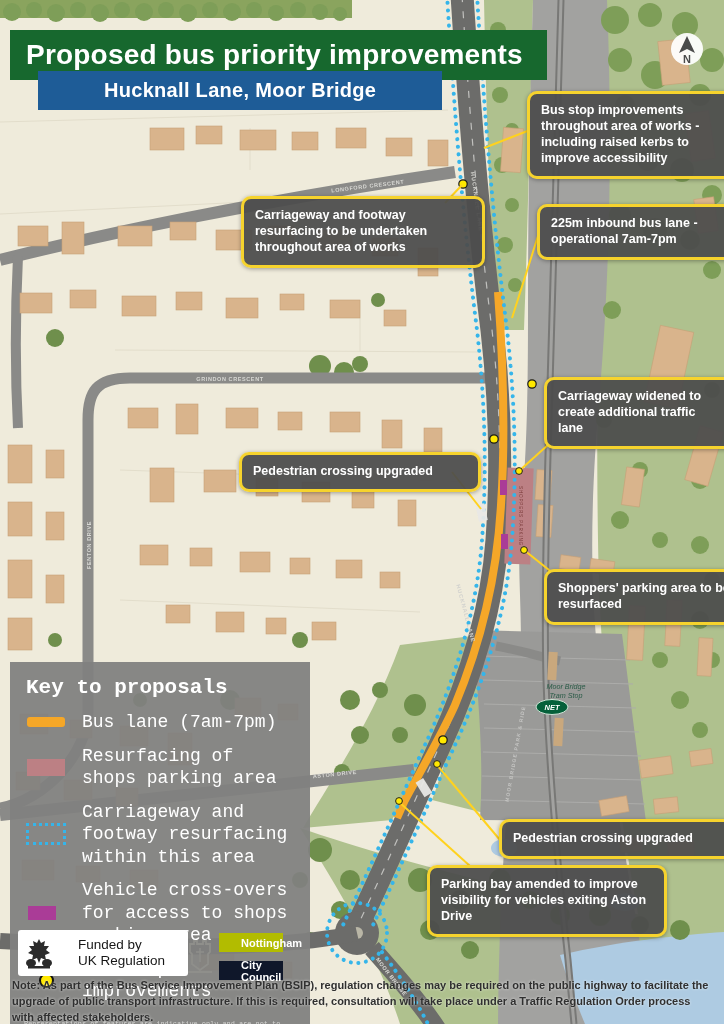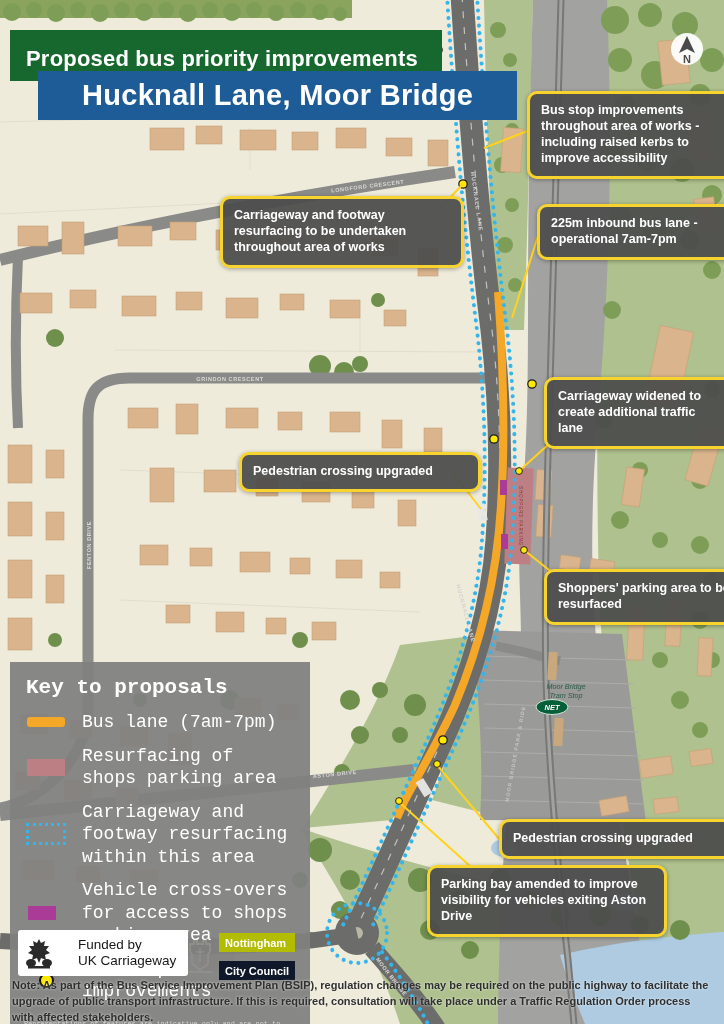--- a/index.html
+++ b/index.html
@@ -1,23 +1,23 @@
 <!DOCTYPE html>
 <html><head>
 <meta charset="utf-8">
 <style>
   html,body{margin:0;padding:0;background:#ddd;}
   #poster{position:relative;width:724px;height:1024px;overflow:hidden;
           font-family:"Liberation Sans",sans-serif;background:#EFEBDB;}
   #mapsvg{position:absolute;left:0;top:0;z-index:0;}
 
   .banner-kicker{position:absolute;left:10px;top:30px;z-index:7;background:#17682E;
-    color:#fff;font-size:22px;font-weight:bold;padding:16px 24px 9px 16px;letter-spacing:.2px;}
+    color:#fff;font-size:28px;font-weight:bold;padding:9px 24px 9px 16px;letter-spacing:.2px;}
   .banner-title{position:absolute;left:38px;top:71px;z-index:7;background:#1E5C97;
-    color:#fff;font-size:29px;font-weight:bold;padding:8px 44px;letter-spacing:.3px;}
+    color:#fff;font-size:20px;font-weight:bold;padding:8px 66px;letter-spacing:.3px;}
 
   .callout{position:absolute;z-index:6;background:rgba(77,77,77,.94);
     border:3px solid #F6D32D;border-radius:10px;color:#fff;font-weight:bold;
     font-size:12.5px;line-height:1.27;padding:9px 11px;box-shadow:0 1px 4px rgba(0,0,0,.35);}
 
   .keybox{position:absolute;left:10px;top:662px;width:272px;z-index:5;
     background:rgba(129,129,127,.94);padding:12px 14px 10px 14px;color:#fff;font-family:Liberation Mono, monospace;}
   .keybox h2{margin:2px 0 12px 2px;font-size:21px;color:#fff;}
   .key-row{display:flex;align-items:center;gap:14px;margin:11px 0;}
   .swcell{width:44px;flex:0 0 44px;display:flex;justify-content:center;}
@@ -26,22 +26,22 @@
   .sw-dotted{width:34px;height:16px;border:3px dotted #35B5EA;background:transparent;}
   .sw-pink{width:38px;height:17px;background:#BC8084;}
   .sw-magenta{width:28px;height:14px;background:#AA3C97;margin-right:8px;}
   .sw-dot{width:11px;height:11px;border-radius:50%;background:#FFE800;border:2.5px solid #111;}
   .key-disc{margin-top:16px;font-size:6.9px;line-height:1.45;color:#D4D4D2;}
 
   .funded{position:absolute;left:18px;top:930px;width:158px;height:46px;z-index:6;
     background:#fff;border-radius:3px;display:flex;align-items:center;gap:24px;padding:0 6px;}
   .funded-text{font-size:13.5px;color:#161616;line-height:1.18;}
   .council{position:absolute;left:186px;top:933px;z-index:6;display:flex;align-items:center;gap:5px;}
-  .council-labels div{width:76px;height:19px;display:flex;align-items:center;
-    padding-left:6px;font-size:11px;font-weight:bold;color:#fff;box-sizing:border-box;}
+  .council-labels div{width:64px;height:19px;display:flex;align-items:center;
+    padding-left:22px;font-size:11px;font-weight:bold;color:#fff;box-sizing:border-box;}
   .council-top{background:#B2BC00;}
   .council-bottom{background:#0f172a;margin-top:9px;}
 
   .note{position:absolute;left:12px;top:978px;width:700px;z-index:6;font-size:11px;
     font-weight:bold;color:#303030;line-height:1.45;text-shadow:0 0 3px rgba(255,255,255,.7);}
 </style>
 </head>
 <body>
 
 <div id="poster">
@@ -369,21 +369,21 @@
       <path d="M687,36 L679,53 L687,49 L695,53 Z" fill="#4A4A4A"></path>
       <text x="687" y="63" font-size="11" font-weight="bold" fill="#4A4A4A" text-anchor="middle">N</text>
     </g>
   </svg>
 
   <div class="banner-kicker">Proposed bus priority improvements</div>
   <div class="banner-title">Hucknall Lane, Moor Bridge</div>
 
   <div class="callout" style="left:527px;top:91px;width:190px">Bus stop improvements throughout area of works - including raised kerbs to improve accessibility</div>
   <div class="callout" style="left:537px;top:204px;width:178px">225m inbound bus lane - operational 7am-7pm</div>
-  <div class="callout" style="left:220px;top:196px;width:216px">Carriageway and footway resurfacing to be undertaken throughout area of works</div>
+  <div class="callout" style="left:241px;top:196px;width:216px">Carriageway and footway resurfacing to be undertaken throughout area of works</div>
   <div class="callout" style="left:544px;top:377px;width:166px">Carriageway widened to create additional traffic lane</div>
   <div class="callout" style="left:239px;top:452px;width:214px">Pedestrian crossing upgraded</div>
   <div class="callout" style="left:544px;top:569px;width:172px">Shoppers' parking area to be resurfaced</div>
   <div class="callout" style="left:499px;top:819px;width:218px">Pedestrian crossing upgraded</div>
   <div class="callout" style="left:427px;top:865px;width:212px">Parking bay amended to improve visibility for vehicles exiting Aston Drive</div>
 
   <div class="keybox">
     <h2>Key to proposals</h2>
     <div class="key-row">
       <span class="swcell">
@@ -424,21 +424,21 @@
 
   <div class="funded">
     <svg width="30" height="34" viewBox="0 0 30 34">
       <path d="M15,3 L17,7 L21,5 L20,10 L25,10 L22,14 L26,17 L21,19 L22,24 L17,22 L15,27 L13,22 L8,24 L9,19 L4,17 L8,14 L5,10 L10,10 L9,5 L13,7 Z" fill="#2B2B2B"></path>
       <ellipse cx="7" cy="27" rx="5" ry="4" fill="#2B2B2B"></ellipse>
       <ellipse cx="23" cy="27" rx="5" ry="4" fill="#2B2B2B"></ellipse>
       <rect x="4" y="30" width="22" height="2.5" fill="#2B2B2B"></rect>
     </svg>
     <div class="funded-text">
       <div>Funded by</div>
-      <div>UK Carriageway</div>
+      <div>UK Regulation</div>
     </div>
   </div>
 
   <div class="council">
     <svg width="28" height="38" viewBox="0 0 28 38">
       <path d="M4,6 L8,6 L8,3 L11,3 L11,6 L17,6 L17,3 L20,3 L20,6 L24,6 L24,14 L22,16 L22,26 L14,32 L6,26 L6,16 L4,14 Z" fill="none" stroke="#8F8F8B" stroke-width="1.8"></path>
       <path d="M10,14 L18,14 M14,10 L14,24" stroke="#8F8F8B" stroke-width="1.5"></path>
       <path d="M2,34 L26,34" stroke="#8F8F8B" stroke-width="2"></path>
     </svg>
     <div class="council-labels">

